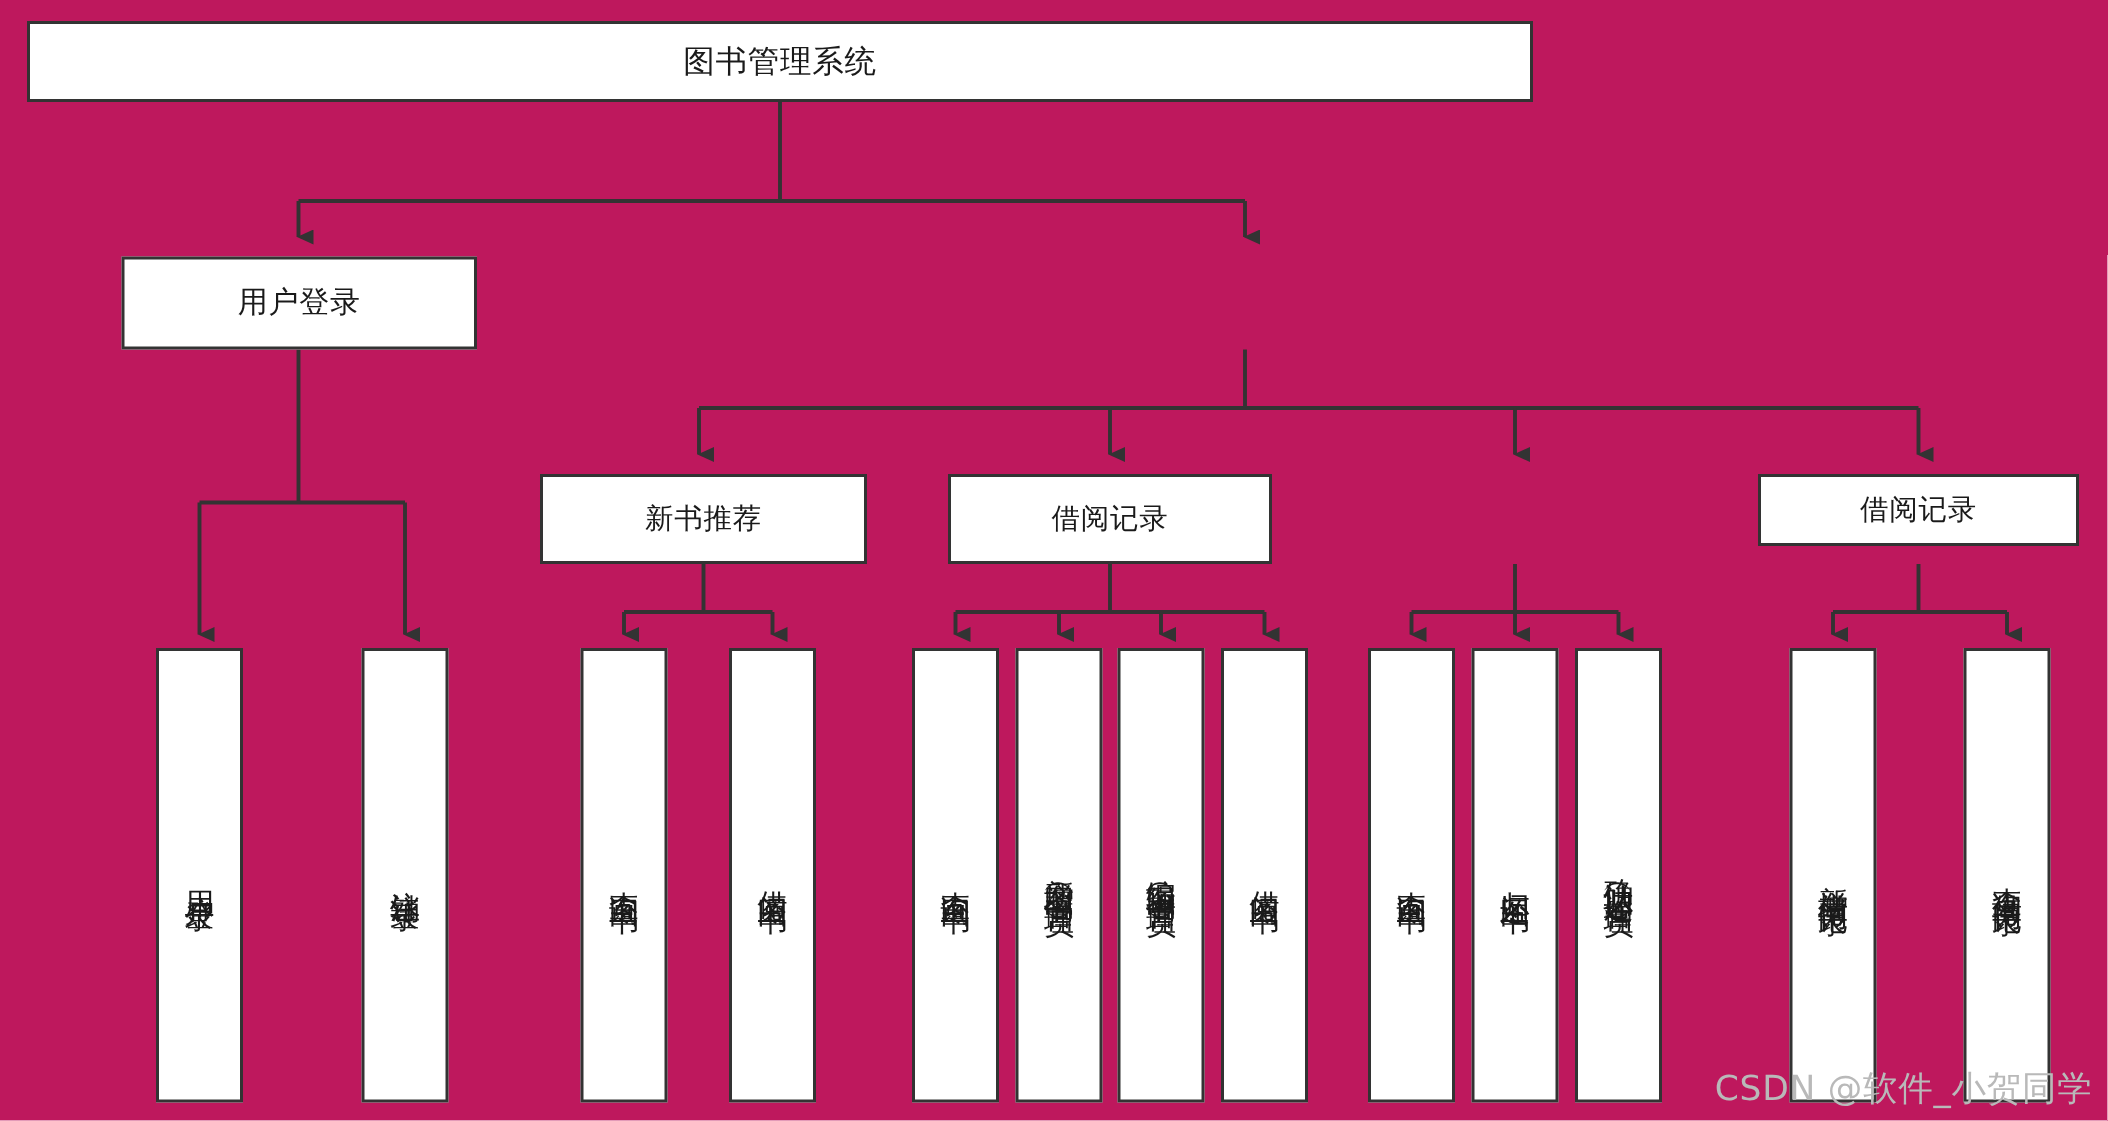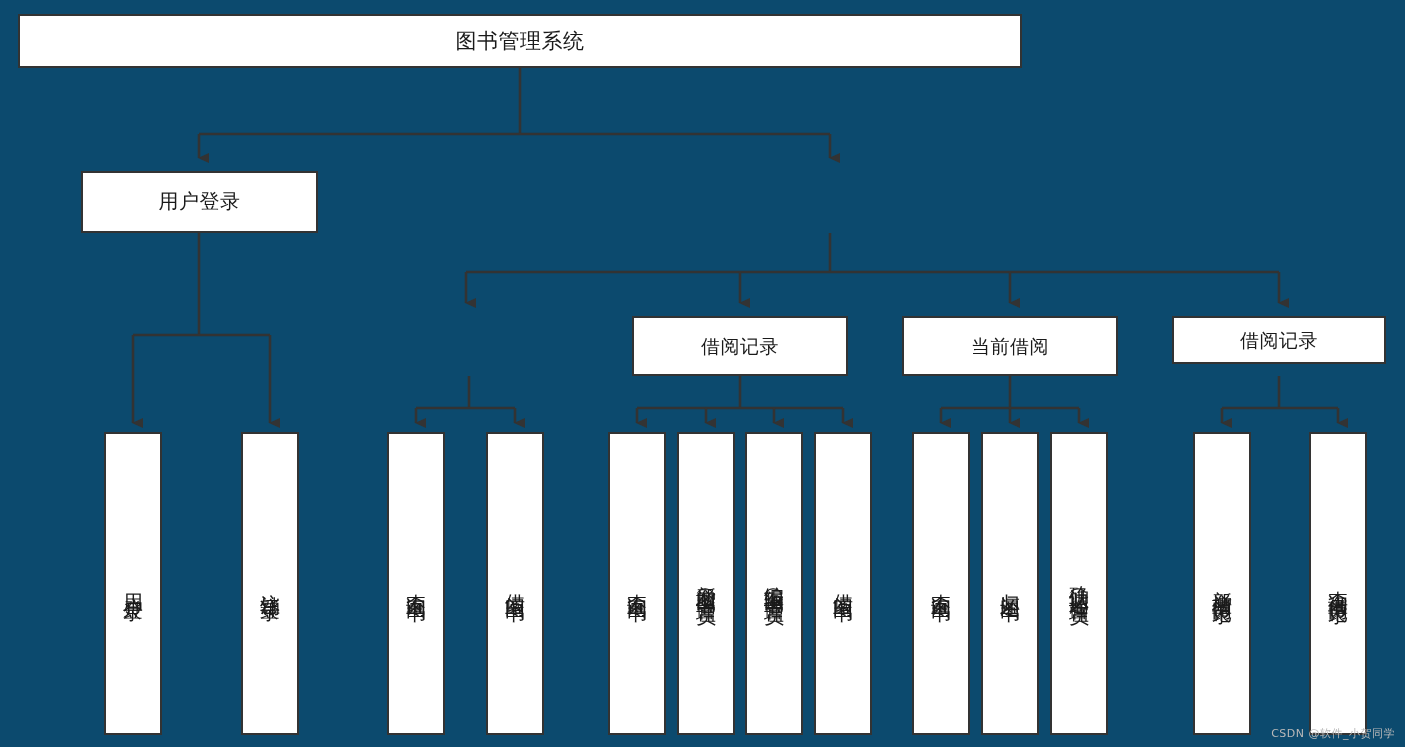--- a/index.html
+++ b/index.html
@@ -8,21 +8,21 @@
     padding: 0;
     background: #ffffff;
   }
   body {
     font-family: "DejaVu Sans", "Liberation Sans", sans-serif;
   }
   #diagram-root {
     position: relative;
     width: 1405px;
     height: 747px;
-    background: #0c4a6e;
+    background: #be185d;
     overflow: hidden;
   }
   #edges-layer {
     position: absolute;
     left: 0;
     top: 0;
     width: 1405px;
     height: 747px;
     pointer-events: none;
   }
@@ -61,21 +61,21 @@
     writing-mode: vertical-rl;
     text-orientation: upright;
     line-height: 1.05;
     letter-spacing: 3px;
     white-space: nowrap;
   }
   #watermark {
     position: absolute;
     right: 10px;
     bottom: 6px;
-    font-size: 11px;
+    font-size: 23px;
     color: #b9b9b9;
     white-space: nowrap;
     letter-spacing: 0.5px;
   }
 </style>
 </head>
 <body>
 
 <div id="diagram-root">
 
@@ -130,25 +130,25 @@
   </svg>
 
   <div class="node node-root" style="left:18px; top:14px; width:1004px; height:54px;">
     <span class="node-label">图书管理系统</span>
   </div>
 
   <div class="node node-l1" style="left:81px; top:171px; width:237px; height:62px;">
     <span class="node-label">用户登录</span>
   </div>
 
+  <div class="node node-l2" style="left:360px; top:316px; width:218px; height:60px;">
+    <span class="node-label">新书推荐</span>
+  </div>
   <div class="node node-l2" style="left:632px; top:316px; width:216px; height:60px;">
     <span class="node-label">借阅记录</span>
-  </div>
-  <div class="node node-l2" style="left:902px; top:316px; width:216px; height:60px;">
-    <span class="node-label">当前借阅</span>
   </div>
   <div class="node node-l2" style="left:1172px; top:316px; width:214px; height:48px;">
     <span class="node-label">借阅记录</span>
   </div>
 
   <div class="node node-leaf" style="left:104px; top:432px; width:58px; height:303px;">
     <span class="node-label">用户登录</span>
   </div>
   <div class="node node-leaf" style="left:241px; top:432px; width:58px; height:303px;">
     <span class="node-label">注销登录</span>

